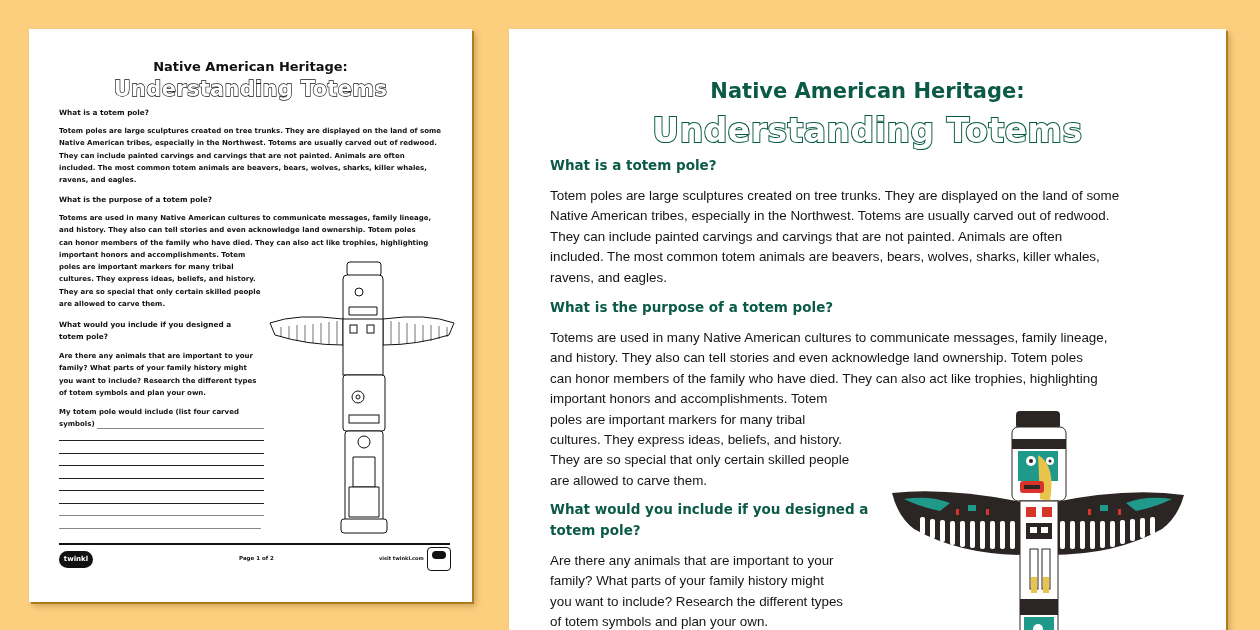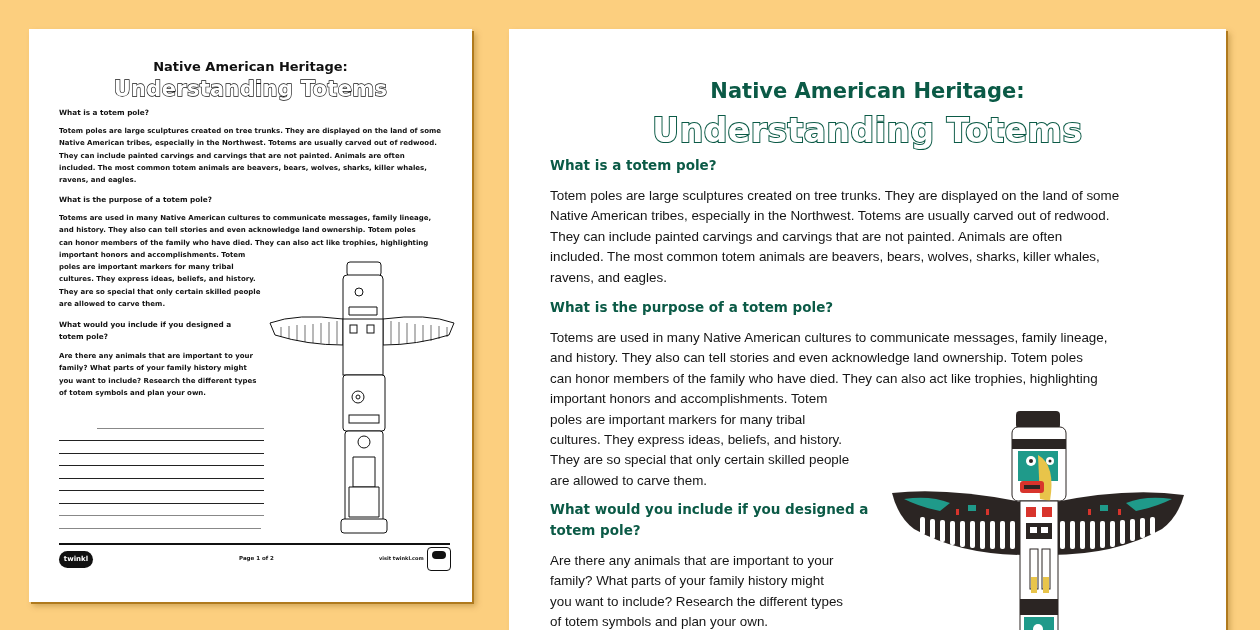--- a/index.html
+++ b/index.html
@@ -75,20 +75,24 @@
     <div>What would you include if you designed a</div>
     <div>totem pole?</div>
   </div>
   <div class="l-p" style="top:321px">
     <div>Are there any animals that are important to your</div>
     <div>family? What parts of your family history might</div>
     <div>you want to include? Research the different types</div>
     <div>of totem symbols and plan your own.</div>
   </div>
 
+  <div class="l-p" style="top:377px">
+    <div>My totem pole would include (list four carved</div>
+    <div>symbols)</div>
+  </div>
   <div class="l-line" style="top:399px; left:68px; width:167px; background:#888"></div>
   <div class="l-line" style="top:411px"></div>
   <div class="l-line" style="top:424px"></div>
   <div class="l-line" style="top:436px"></div>
   <div class="l-line" style="top:449px"></div>
   <div class="l-line" style="top:461px"></div>
   <div class="l-line" style="top:474px"></div>
   <div class="l-line" style="top:486px; background:#888"></div>
   <div class="l-line" style="top:499px; width:202px; background:#888"></div>
 

